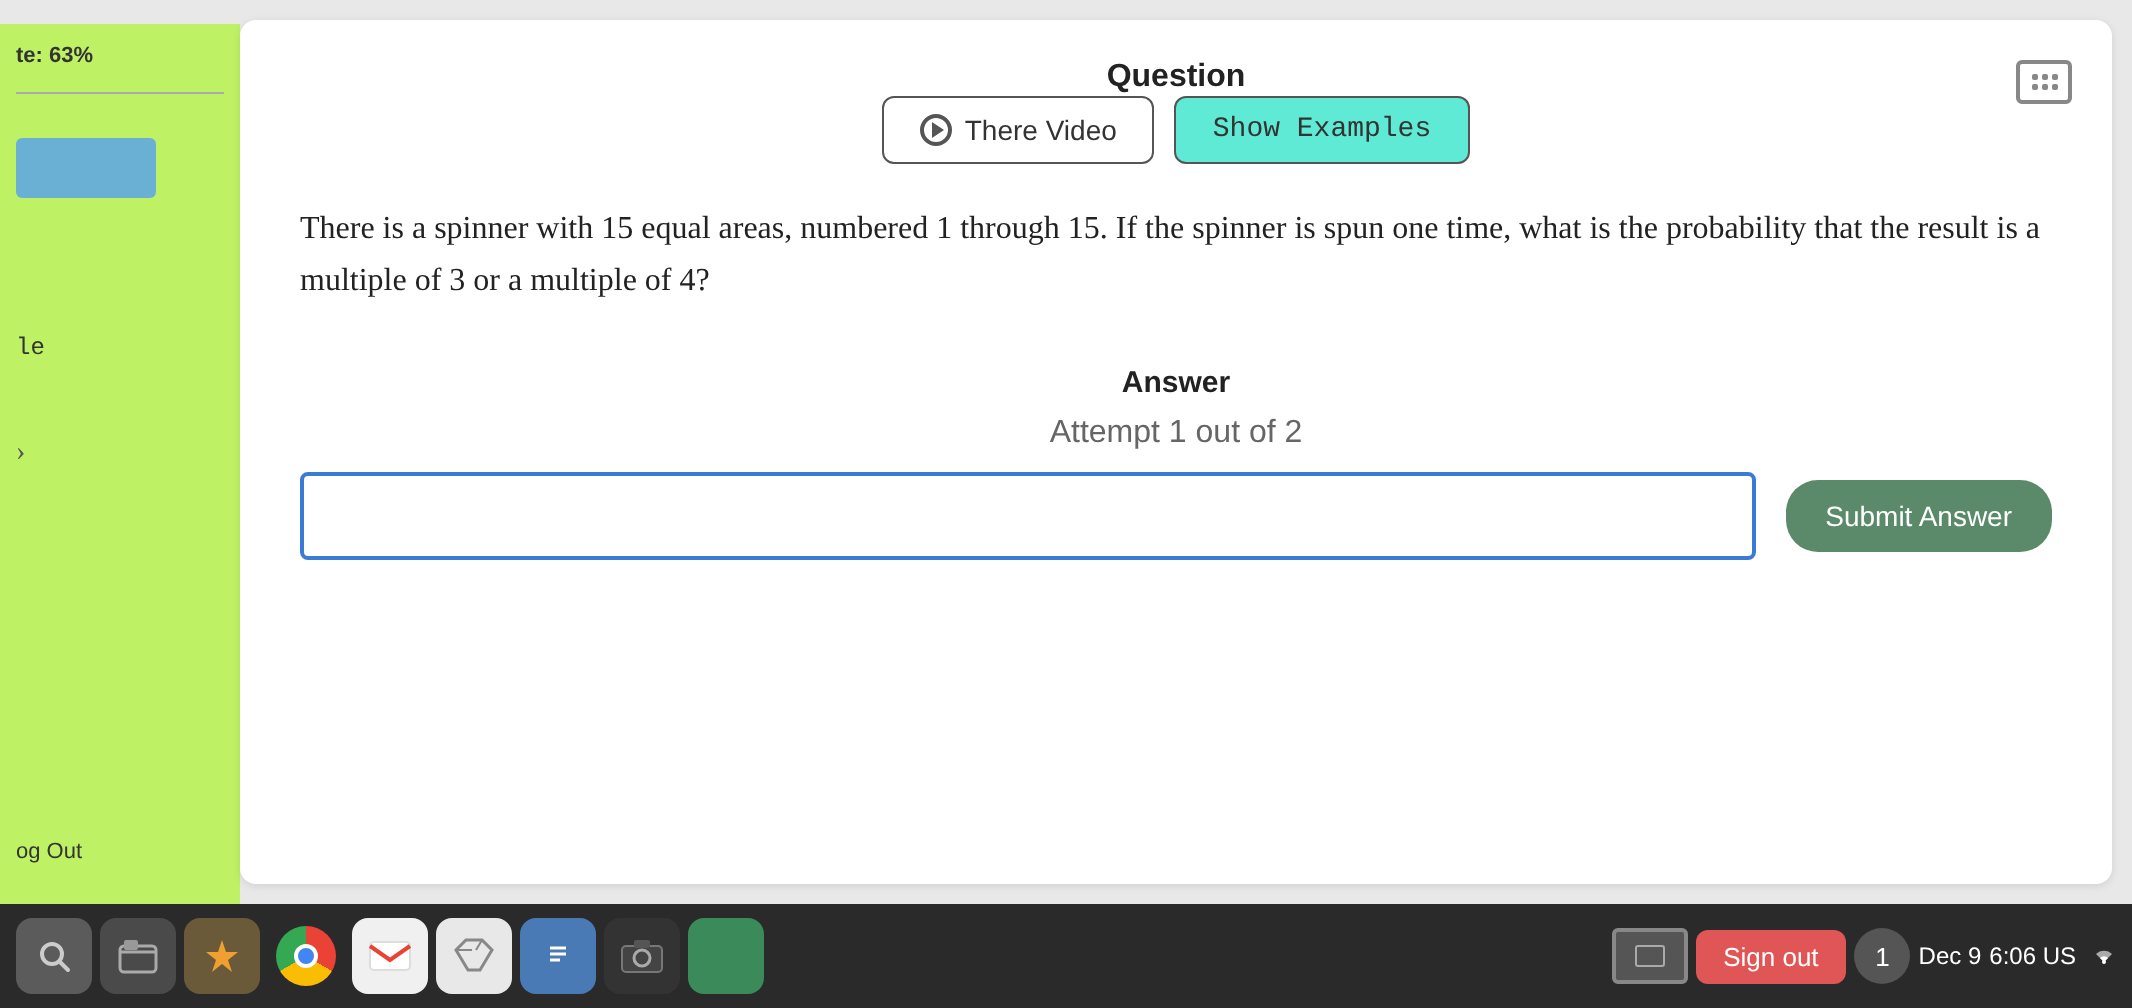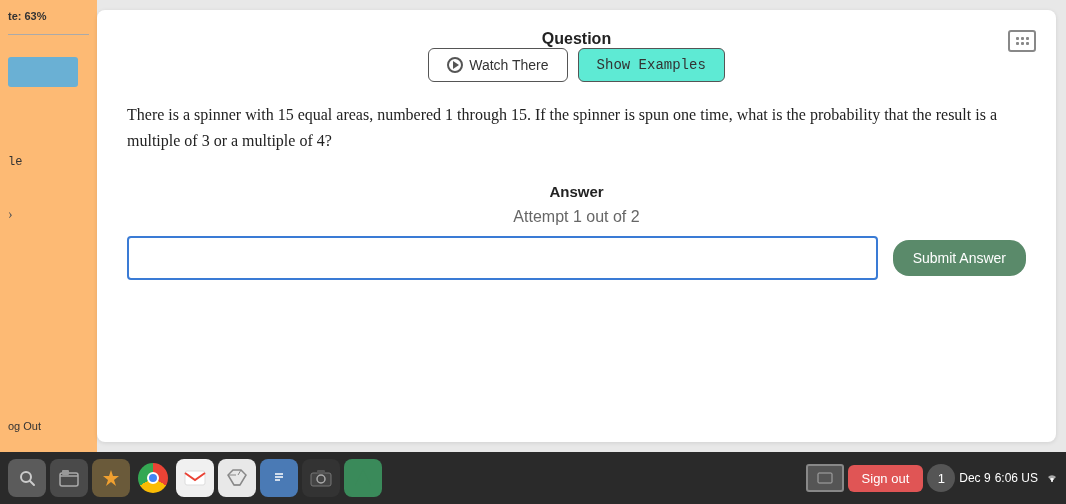--- a/index.html
+++ b/index.html
@@ -15,26 +15,27 @@
 
     
     .main-area {
       display: flex;
       flex: 1;
       background: #e8e8e8;
     }
 
     
     .sidebar {
-      width: 97px;
-      background: #fdba74;
+      width: 120px;
+      background: #bef264;
       display: flex;
       flex-direction: column;
       padding: 10px 8px;
       gap: 8px;
+      margin-top: 12px;
     }
 
     .sidebar-progress {
       font-size: 11px;
       font-weight: bold;
       color: #333;
       font-family: Arial, sans-serif;
     }
 
     .sidebar-divider {
@@ -357,21 +358,21 @@
     <div class="sidebar-logout">og Out</div>
   </div>
 
   <div class="content-panel">
 
     <div class="top-bar">
       <span class="question-label">Question</span>
       <div class="top-buttons">
         <button class="btn-watch-video">
           <span class="play-icon"></span>
-          <span>Watch There</span>
+          <span>There Video</span>
         </button>
         <button class="btn-show-examples">Show Examples</button>
       </div>
     </div>
 
     <div class="calc-icon">
       <div class="calc-row">
         <div class="calc-dot"></div>
         <div class="calc-dot"></div>
         <div class="calc-dot"></div>

